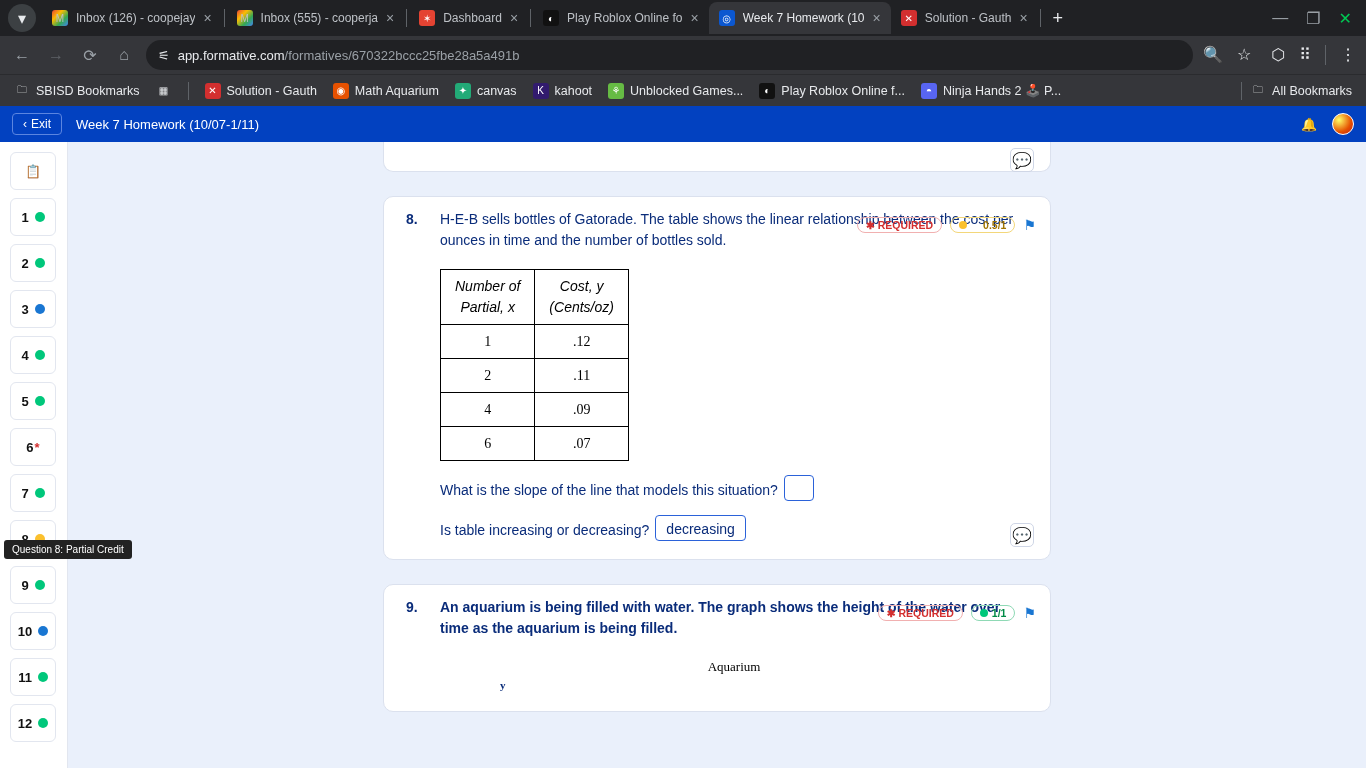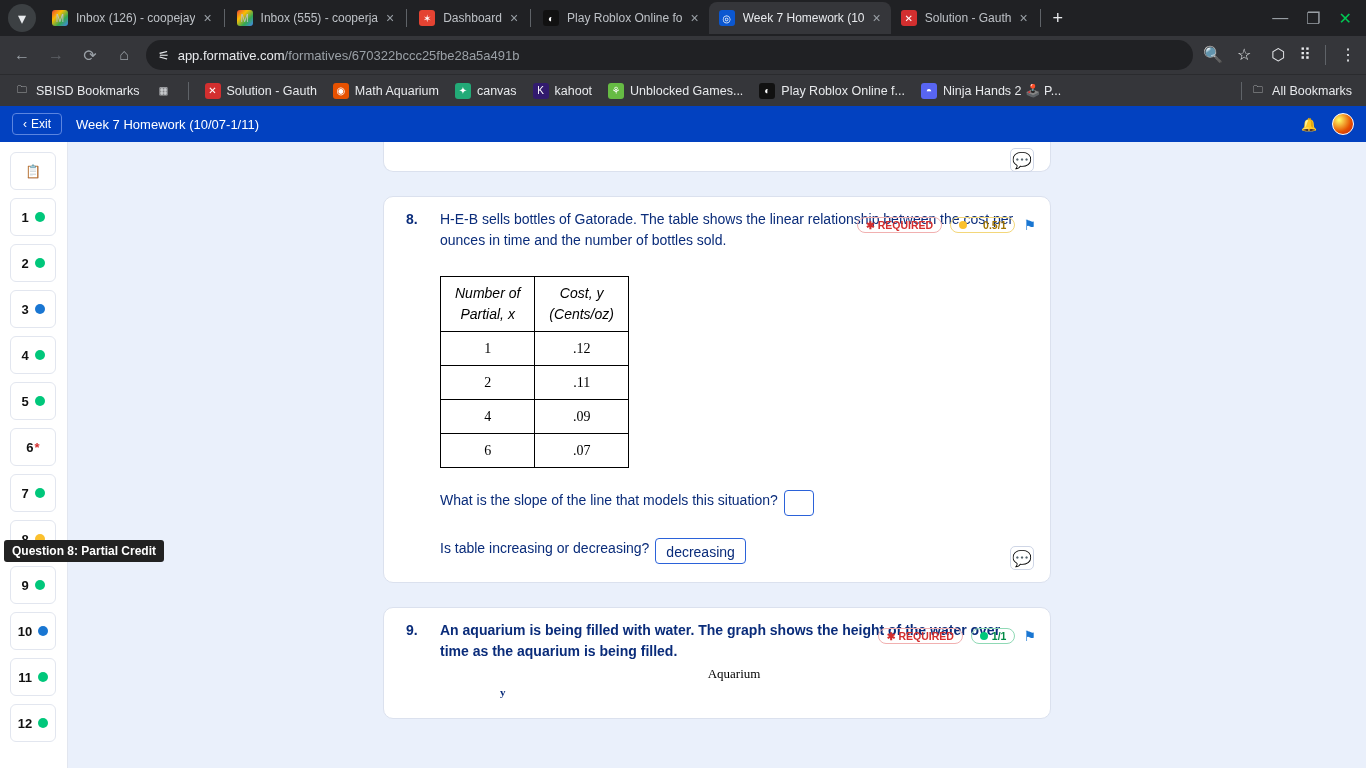--- a/index.html
+++ b/index.html
@@ -43,21 +43,21 @@
 .main { display: flex; height: calc(768px - 36px - 38px - 32px - 36px); background: #eaf0fb; }
 
 
 .sidebar { width: 68px; background: #fff; border-right: 1px solid #e2e6ef; padding: 10px 0 0 10px; display: flex; flex-direction: column; gap: 8px; position: relative; }
 .side-btn { width: 46px; height: 38px; border: 1px solid #e2e6ef; border-radius: 6px; display: flex; align-items: center; justify-content: center; gap: 6px; font-size: 13px; font-weight: 600; color: #111; position: relative; }
 .side-btn .dot { width: 10px; height: 10px; border-radius: 50%; }
 .dot.green { background: #00c77b; }
 .dot.blue  { background: #1976d2; }
 .dot.yellow{ background: #fbc02d; }
 .side-btn.star .num::after { content: "*"; color: #d32f2f; margin-left: 1px; }
-.tooltip { position: absolute; left: 4px; top: 398px; background: #222; color: #fff; font-size: 12px; padding: 4px 8px; border-radius: 3px; white-space: nowrap; font-weight: bold; }
+.tooltip { position: absolute; left: 4px; top: 398px; background: #222; color: #fff; font-size: 10px; padding: 4px 8px; border-radius: 3px; white-space: nowrap; }
 
 
 .content { flex: 1; overflow: hidden; padding: 0 0 0 0; position: relative; }
 .content-inner { position: absolute; left: 50%; transform: translateX(-50%); width: 668px; }
 
 .card { background: #fff; border: 1px solid #dbe1ee; border-radius: 10px; margin-top: 24px; position: relative; }
 .card.stub { margin-top: 0; height: 30px; border-top: none; border-radius: 0 0 10px 10px; }
 .card-body { padding: 12px 22px 18px; color: #0a2c7a; font-size: 14px; line-height: 1.5; }
 
 .meta-row { position: absolute; right: 14px; top: 20px; display: flex; align-items: center; gap: 8px; }
@@ -66,33 +66,33 @@
 .pill.score { color: #a07400; border-color: #f3d77a; gap: 16px; }
 .pill.score .sdot { width: 8px; height: 8px; border-radius: 50%; background: #fbc02d; }
 .pill.full { color: #008a46; border-color: #8fd9b5; }
 .pill.full .sdot { width: 8px; height: 8px; border-radius: 50%; background: #00c77b; }
 .flag-ico { color: #1976d2; font-size: 14px; }
 
 .qrow { display: flex; gap: 16px; }
 .qnum { font-weight: 700; color: #0a2c7a; width: 18px; }
 .qtext { flex: 1; }
 
-.data-table { margin: 25px 0 6px 0; border-collapse: collapse; }
+.data-table { margin: 18px 0 6px 0; border-collapse: collapse; }
 .data-table th, .data-table td { border: 1.5px solid #000; padding: 6px 14px; text-align: center; font-family: "Comic Sans MS", cursive; font-size: 14px; color: #000; }
 .data-table th { font-style: italic; font-weight: 400; }
 
-.prompt-line { margin-top: 22px; display: flex; align-items: flex-start; gap: 6px; flex-wrap: wrap; }
+.prompt-line { margin-top: 14px; display: flex; align-items: flex-end; gap: 6px; flex-wrap: wrap; }
 .ans-box { display: inline-block; min-width: 30px; height: 26px; border: 1.5px solid #2b62d9; border-radius: 4px; }
 .ans-box.filled { padding: 3px 10px; color: #0a2c7a; font-size: 14px; }
 
 .comment-ico { position: absolute; right: 16px; bottom: 12px; width: 24px; height: 24px; border: 1px solid #cfd6e6; border-radius: 5px; display: flex; align-items: center; justify-content: center; color: #1976d2; }
 .comment-ico.top { top: 6px; bottom: auto; }
 
 .q9-card .card-body { font-weight: 700; }
-.chart-title { text-align: center; font-weight: 400; color: #000; font-size: 13px; margin-top: 2px; font-family: serif; }
+.chart-title { text-align: center; font-weight: 400; color: #000; font-size: 13px; margin-top: 18px; font-family: serif; }
 .axis-y { font-family: serif; font-size: 11px; position: relative; left: 60px; }
 
 </style>
 </head>
 <body>
 
 <div class="tab-strip">
   <div class="tab-caret">▾</div>
 
   <div class="tab">

